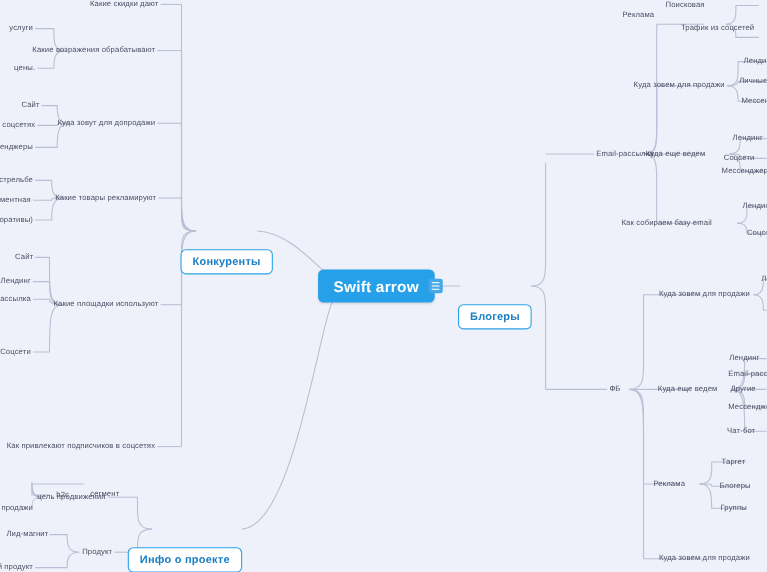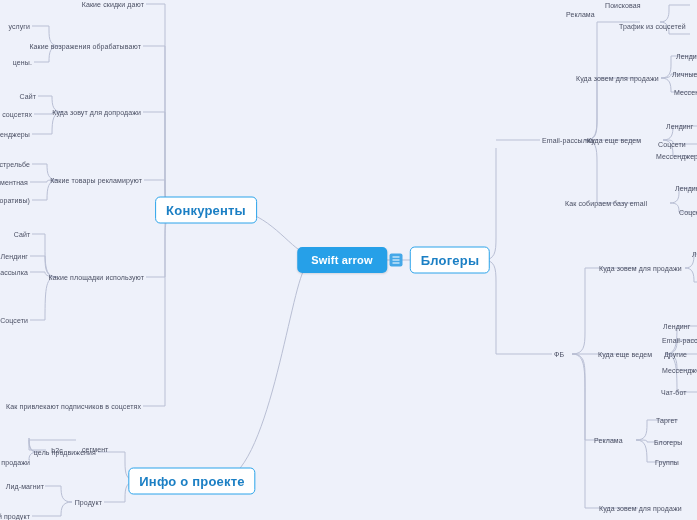--- a/index.html
+++ b/index.html
@@ -21,32 +21,33 @@
     font-size:7px;color:#4a4f63;letter-spacing:.1px;
     transform:translate(0,-50%);
     padding:0 2px;
   }
   .leaf.r{transform:translate(0,-50%);}          
   .leaf.l{transform:translate(-100%,-50%);}      
   .leaf.c{transform:translate(-50%,-50%);}
 
   
   .root{
-    background:#26a0e8;color:#fff;font-weight:bold;font-size:11px;
+    background:#26a0e8;color:#fff;font-weight:bold;font-size:14px;
     border-radius:5px;padding:7px 14px;
     transform:translate(-50%,-50%);
     box-shadow:0 1px 2px rgba(0,0,0,.12);
     letter-spacing:.2px;
   }
   
   .topic{
     background:#fff;border:1.5px solid #2aa3ea;border-radius:5px;
-    color:#1b7fc4;font-weight:bold;font-size:13px;
+    color:#1b7fc4;font-weight:bold;font-size:10px;
     padding:5px 10px;transform:translate(-50%,-50%);
     letter-spacing:.2px;
+    margin-top:28px;
   }
   
   .toggle{
     width:13px;height:13px;border-radius:2px;background:#45a8e8;
     transform:translate(-50%,-50%);
     display:flex;flex-direction:column;justify-content:center;align-items:center;gap:1.5px;
     cursor:pointer;
   }
   .toggle i{display:block;width:7px;height:1.2px;background:#fff;}
 </style>
@@ -160,21 +161,21 @@
   <div class="node root" style="left:342px;top:260px;">Swift arrow</div>
 
   <div class="node toggle" style="left:396px;top:260px;">
     <i></i>
     <i></i>
     <i></i>
   </div>
 
   <div class="node topic" style="left:450px;top:260px;">Блогеры</div>
   <div class="node topic" style="left:206px;top:210px;">Конкуренты</div>
-  <div class="node topic" style="left:192px;top:481px;">Инфо о проекте</div>
+  <div class="node topic" style="left:168px;top:481px;">Инфо о проекте</div>
 
   <div class="node leaf l" style="left:146px;top:4px;">Какие скидки дают</div>
 
   <div class="node leaf l" style="left:143px;top:46px;">Какие возражения обрабатывают</div>
   <div class="node leaf l" style="left:32px;top:26px;">услуги</div>
   <div class="node leaf l" style="left:34px;top:62px;">цены.</div>
 
   <div class="node leaf l" style="left:143px;top:112px;">Куда зовут для допродажи</div>
   <div class="node leaf l" style="left:38px;top:96px;">Сайт</div>
   <div class="node leaf l" style="left:34px;top:114px;">Лендинг в соцсетях</div>

